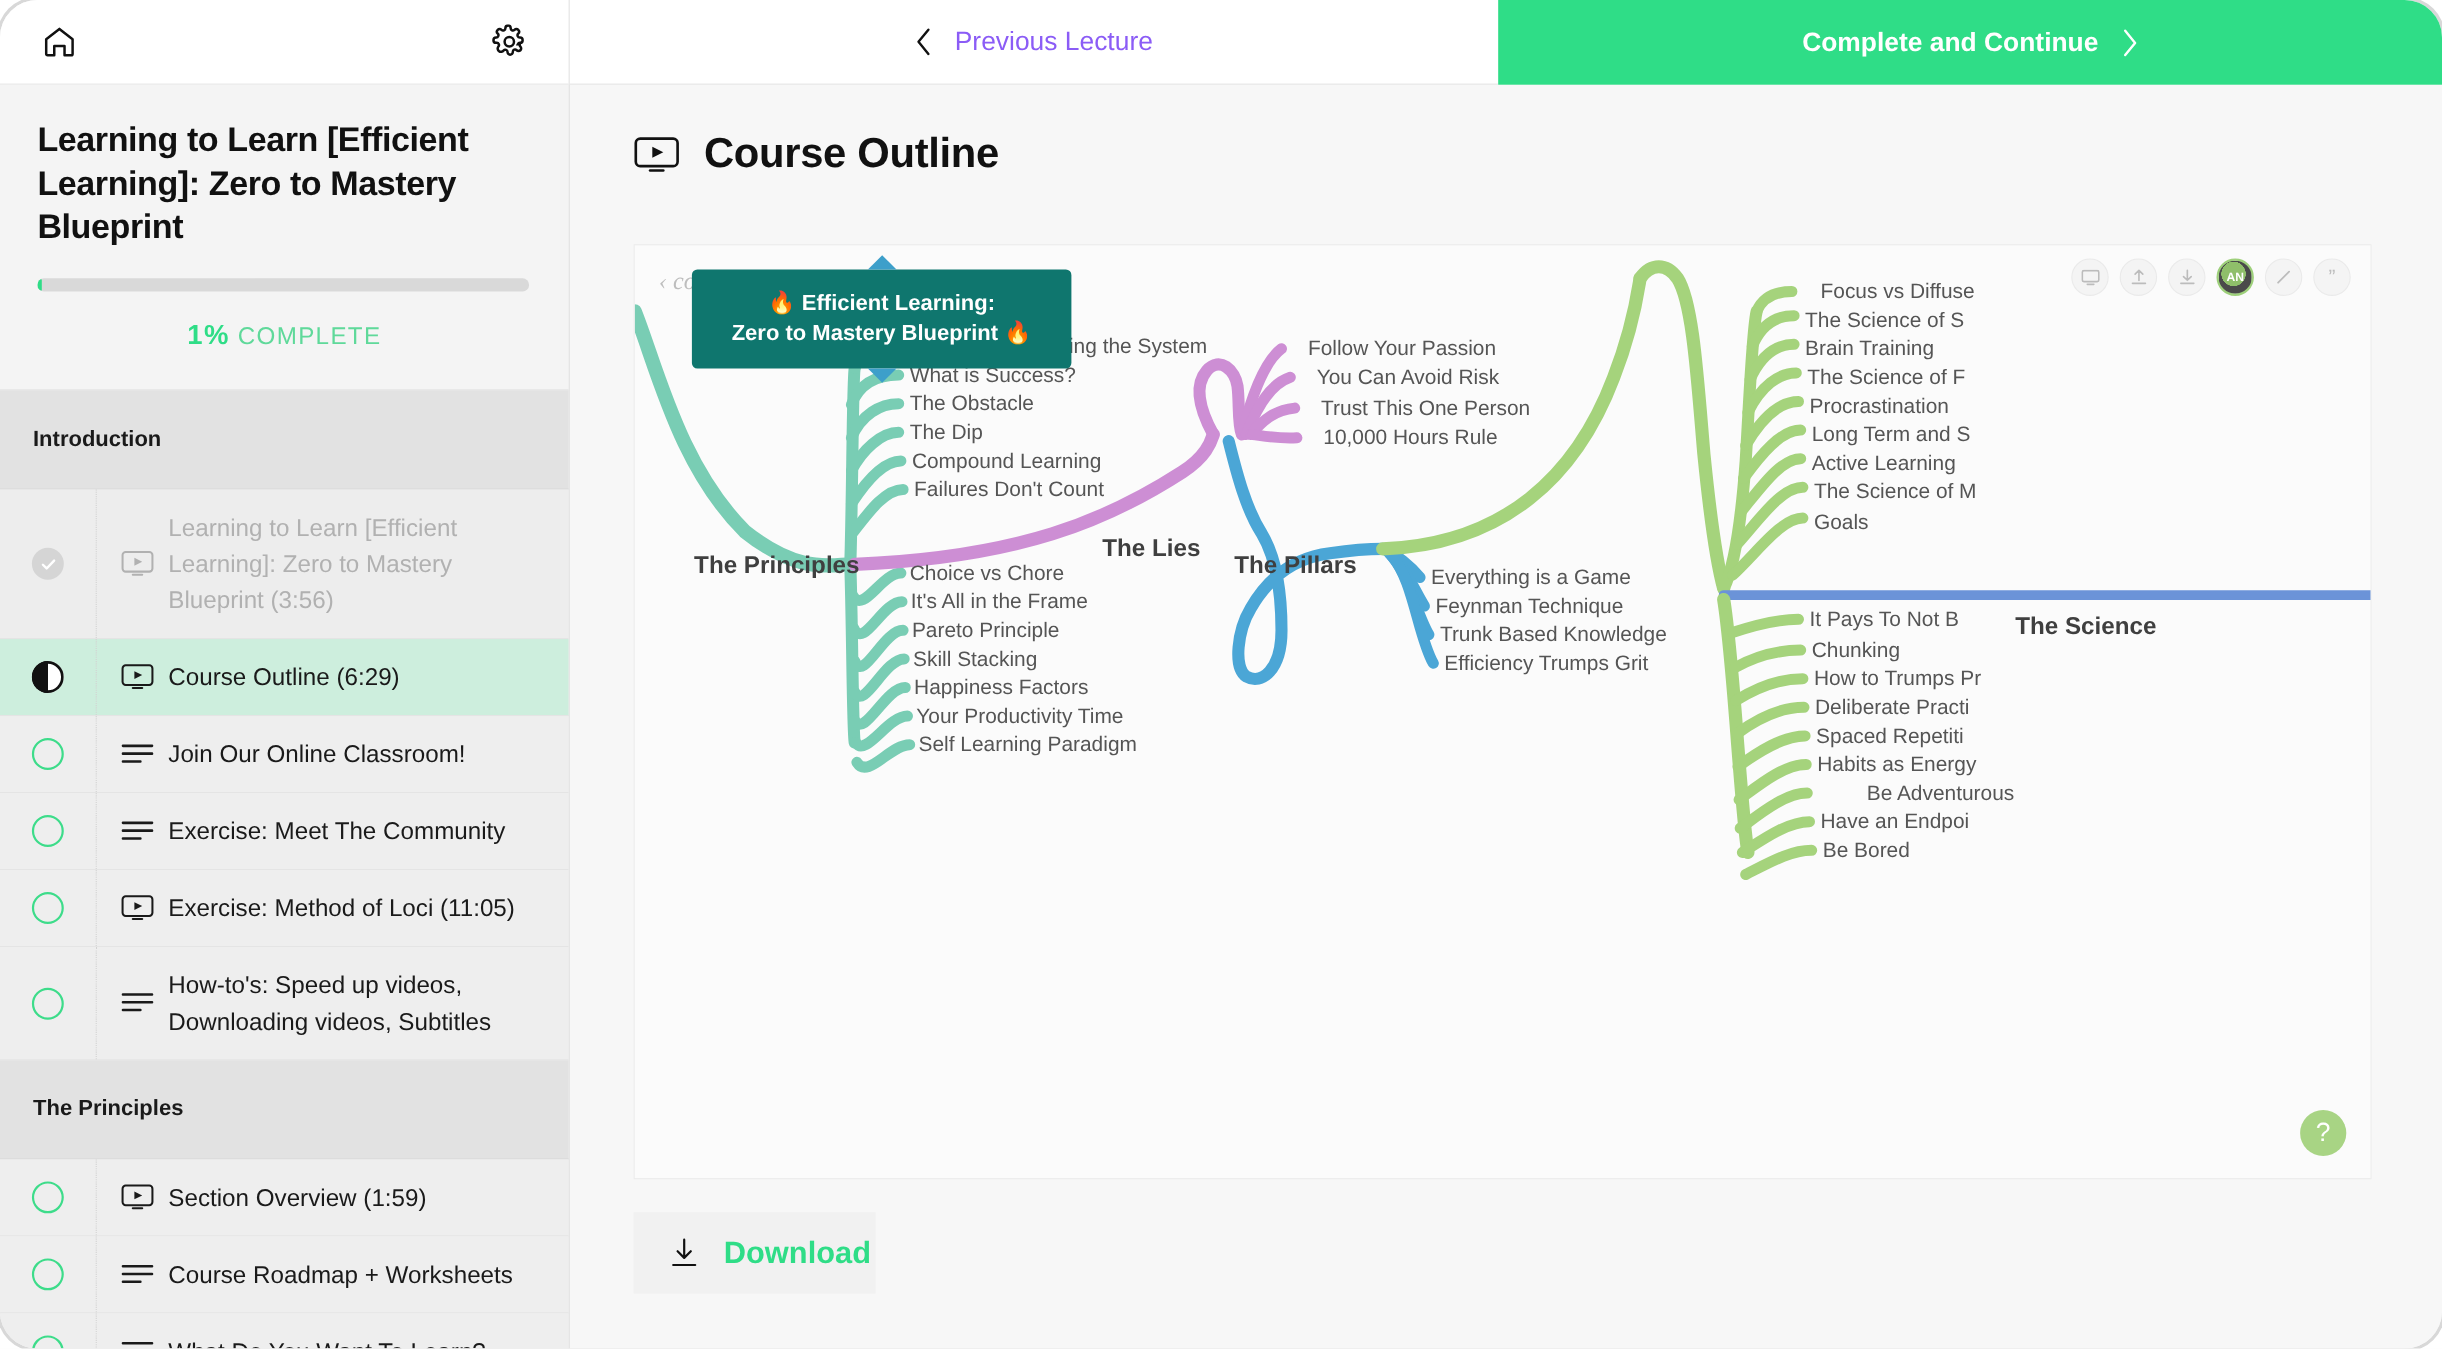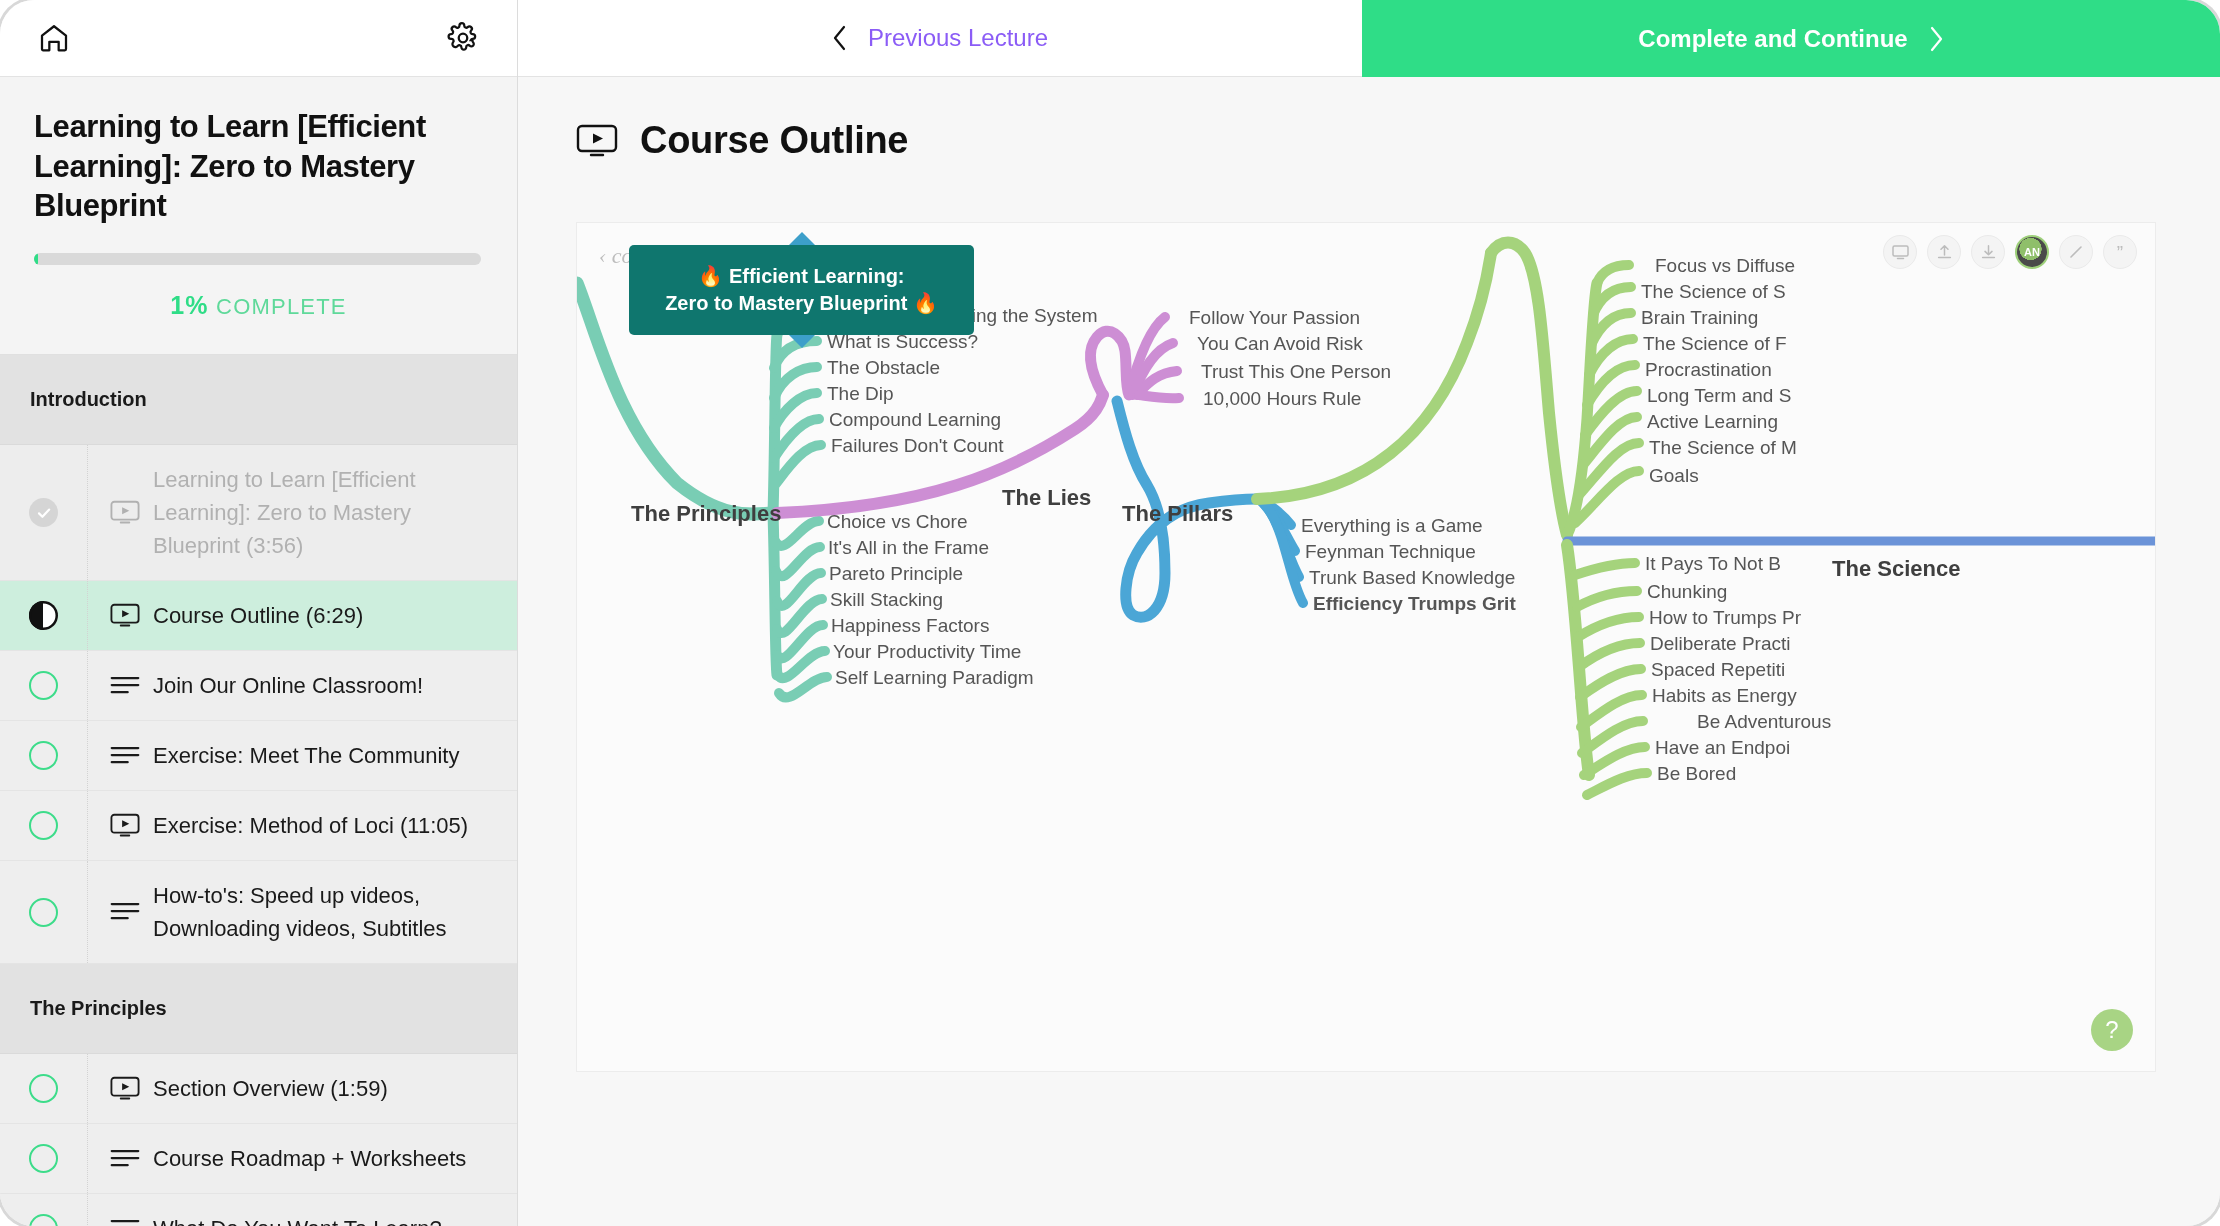--- a/index.html
+++ b/index.html
@@ -516,21 +516,21 @@
           <div class="leaf" style="left: 258px; top: 444px;">Self Learning Paradigm</div>
           <div class="branch-label" style="left: 425px; top: 262px;">The Lies</div>
           <div class="leaf" style="left: 612px; top: 84px;">Follow Your Passion</div>
           <div class="leaf" style="left: 620px; top: 110px;">You Can Avoid Risk</div>
           <div class="leaf" style="left: 624px; top: 138px;">Trust This One Person</div>
           <div class="leaf" style="left: 626px; top: 165px;">10,000 Hours Rule</div>
           <div class="branch-label" style="left: 545px; top: 278px;">The Pillars</div>
           <div class="leaf" style="left: 724px; top: 292px;">Everything is a Game</div>
           <div class="leaf" style="left: 728px; top: 318px;">Feynman Technique</div>
           <div class="leaf" style="left: 732px; top: 344px;">Trunk Based Knowledge</div>
-          <div class="leaf" style="left: 736px; top: 370px; font-weight: bold;">Efficiency Trumps Grit</div>
+          <div class="leaf" style="left: 736px; top: 370px;">Efficiency Trumps Grit</div>
           <div class="branch-label" style="left: 1255px; top: 333px;">The Science</div>
           <div class="leaf" style="left: 1062px; top: 32px; margin-left: 16px;">Focus vs Diffuse</div>
           <div class="leaf" style="left: 1064px; top: 58px;">The Science of S</div>
           <div class="leaf" style="left: 1064px; top: 84px;">Brain Training</div>
           <div class="leaf" style="left: 1066px; top: 110px;">The Science of F</div>
           <div class="leaf" style="left: 1068px; top: 136px;">Procrastination</div>
           <div class="leaf" style="left: 1070px; top: 162px;">Long Term and S</div>
           <div class="leaf" style="left: 1070px; top: 188px;">Active Learning</div>
           <div class="leaf" style="left: 1072px; top: 214px;">The Science of M</div>
           <div class="leaf" style="left: 1072px; top: 242px;">Goals</div>
@@ -543,15 +543,23 @@
           <div class="leaf" style="left: 1076px; top: 488px; margin-left: 44px;">Be Adventurous</div>
           <div class="leaf" style="left: 1078px; top: 514px;">Have an Endpoi</div>
           <div class="leaf" style="left: 1080px; top: 540px;">Be Bored</div>
         </div>
 
       <div class="help-btn">
         <span>?</span>
       </div>
     </div>
 
+    <div class="download-bar">
+      <span>
+        <svg width="28" height="30" viewBox="0 0 28 30" fill="none" stroke="#111" stroke-width="2" stroke-linecap="round" stroke-linejoin="round">
+          <path d="M14 3v16M8 13.5l6 6 6-6M4 26h20"></path>
+        </svg>
+      </span>
+      <span class="lbl">Download</span>
+    </div>
 
   </main>
 </div>
 
 </body></html>

